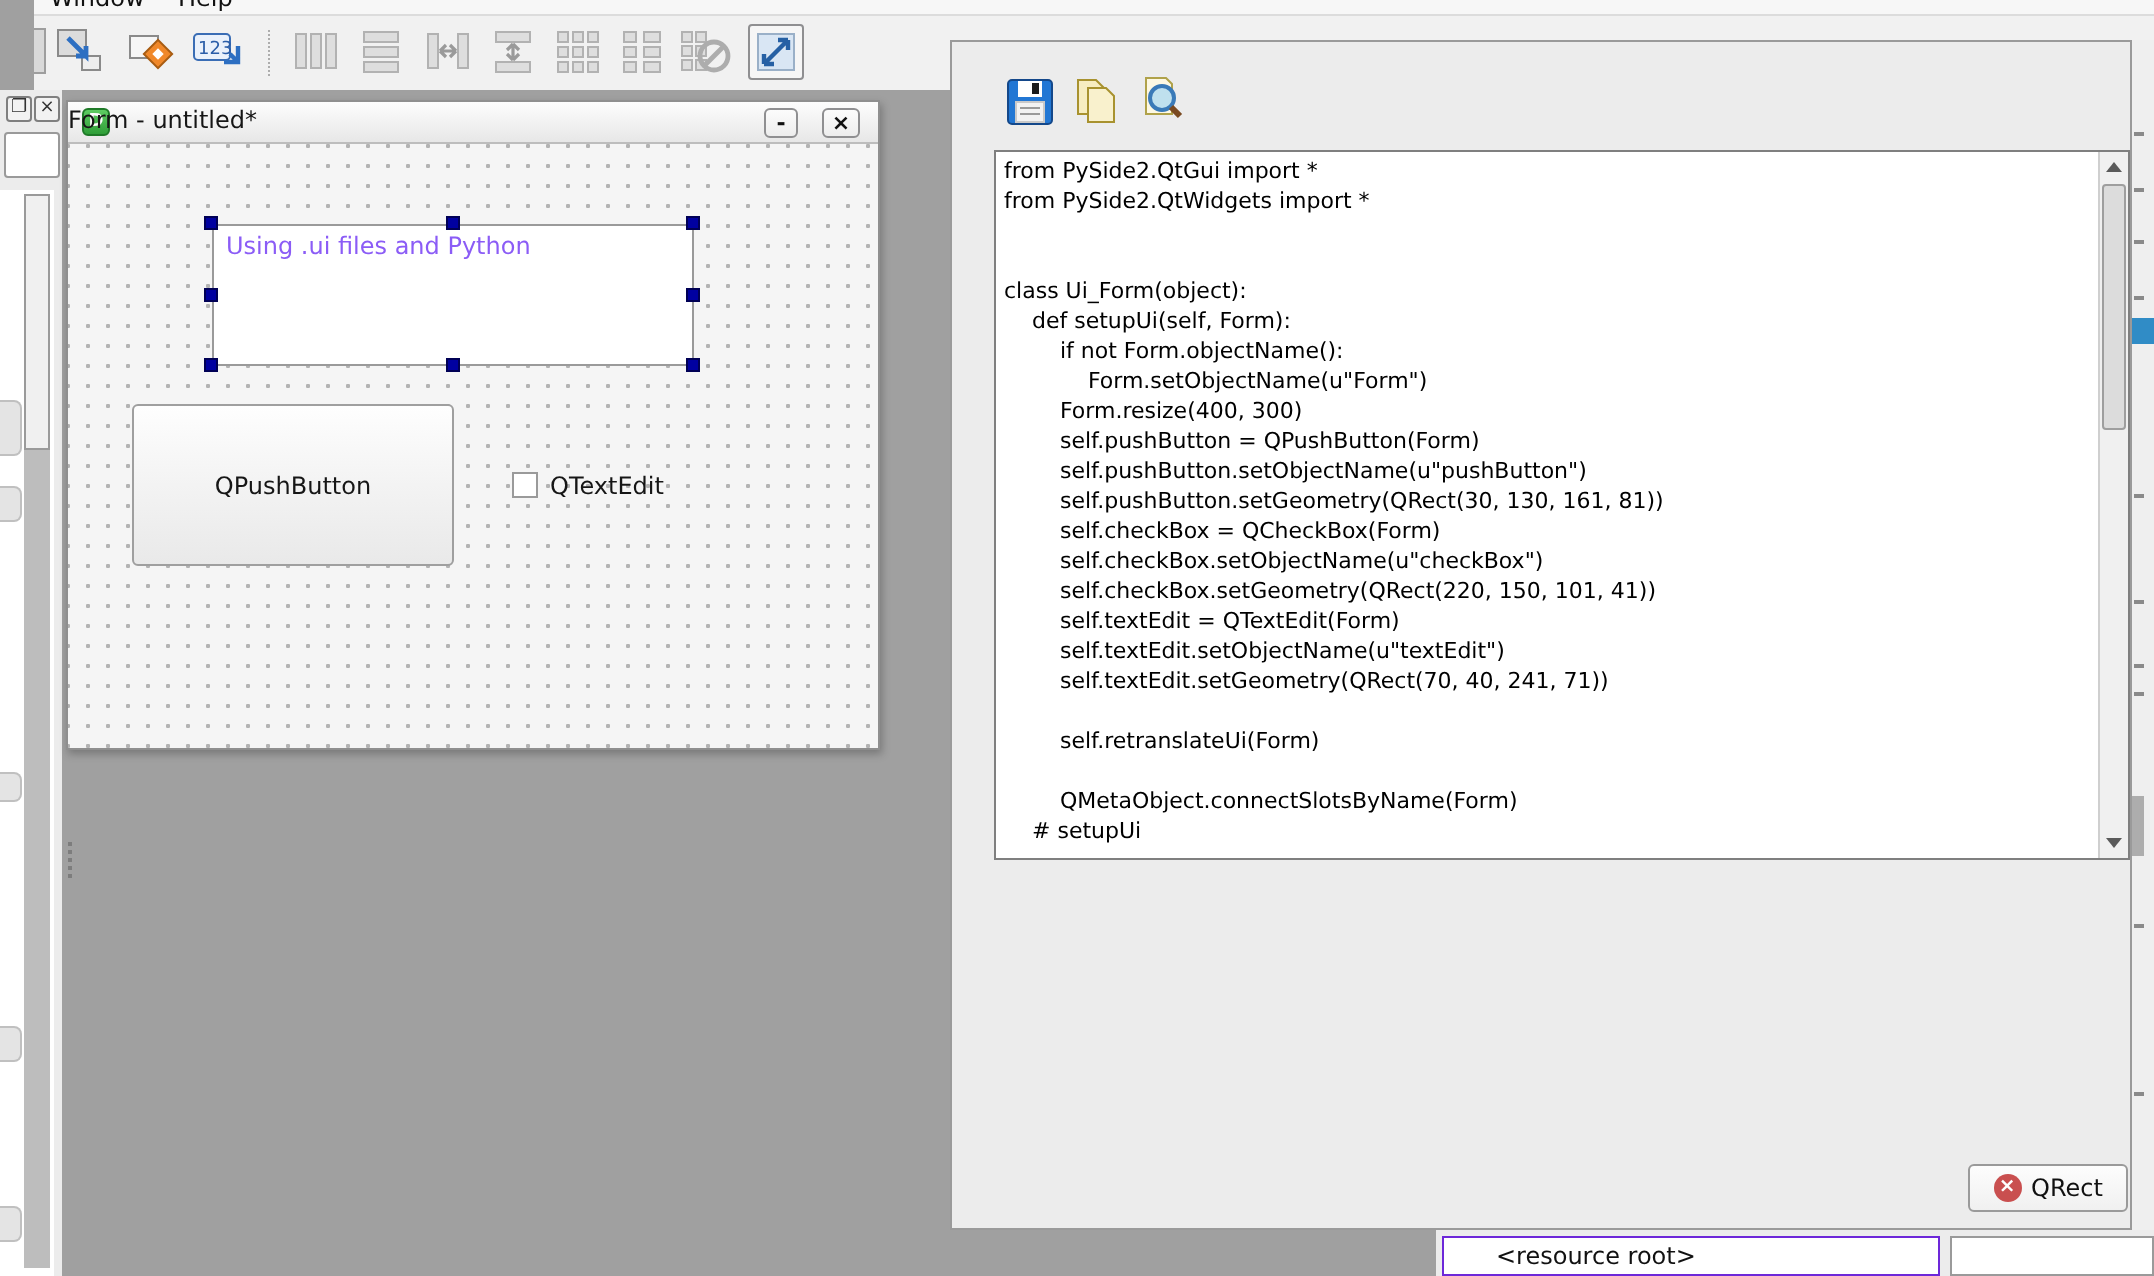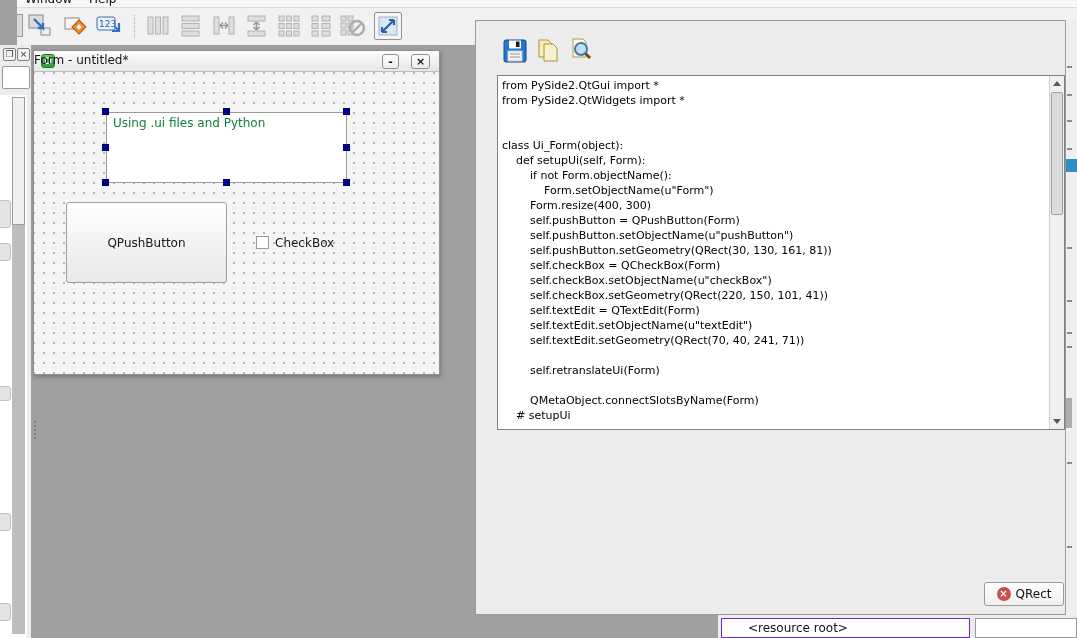--- a/index.html
+++ b/index.html
@@ -48,21 +48,21 @@
   .fw-btn { position:absolute; top:3px; height:15px; border:1px solid #8f8f91; border-radius:3px;
     background:linear-gradient(#fcfcfc,#ededed); text-align:center; font-size:11px;
     line-height:13px; font-weight:bold; color:#111; }
   .fw-min { right:40px; width:17px; }
   .fw-close { right:9px; width:19px; }
   .fw-content { position:absolute; left:0; top:21px; right:0; bottom:0; background:#f5f5f5;
     background-image:radial-gradient(#b3b3b3 1px, transparent 1.2px); background-size:10px 10px;
     background-position:5px 6px; }
   .fw-textedit { position:absolute; left:72px; top:40px; width:241px; height:71px;
     background:#fff; border:1px solid #9a9a9a; }
-  .fw-placeholder { padding:3px 6px; font-size:12px; color:#15803d; }
+  .fw-placeholder { padding:3px 6px; font-size:12px; color:#8b5cf6; }
   .handle { position:absolute; width:7px; height:7px; background:#0000a0; border:1px solid #000055; }
   .fw-pushbutton { position:absolute; left:32px; top:130px; width:161px; height:81px;
     background:linear-gradient(#fefefe,#f3f3f3 50%,#e9e9e9); border:1px solid #9f9f9f;
     border-radius:3px; display:flex; align-items:center; justify-content:center;
     font-size:12px; color:#161616; }
   .fw-checkbox { position:absolute; left:222px; top:150px; width:101px; height:41px;
     display:flex; align-items:center; }
   .fw-check-ind { width:13px; height:13px; background:#fff; border:1px solid #9a9a9a; margin-right:6px; }
   .fw-check-label { font-size:12px; color:#161616; }
 
@@ -264,21 +264,21 @@
     <div class="handle" style="left:68px;top:72px"></div>
     <div class="handle" style="left:309px;top:72px"></div>
     <div class="handle" style="left:68px;top:107px"></div>
     <div class="handle" style="left:189px;top:107px"></div>
     <div class="handle" style="left:309px;top:107px"></div>
     <div class="fw-pushbutton">
       <span>QPushButton</span>
     </div>
     <div class="fw-checkbox">
       <span class="fw-check-ind"></span>
-      <span class="fw-check-label">CheckBox</span>
+      <span class="fw-check-label">QTextEdit</span>
     </div>
   </div>
 </div>
 
 <div class="preview-dialog">
   <div class="pd-toolbar">
     <div class="pd-icon">
       <svg width="26" height="28">
           <rect x="2" y="4" width="22" height="22" rx="2" fill="#2277d4" stroke="#14488a"></rect>
           <rect x="7" y="4.5" width="12" height="8" fill="#fff"></rect>

